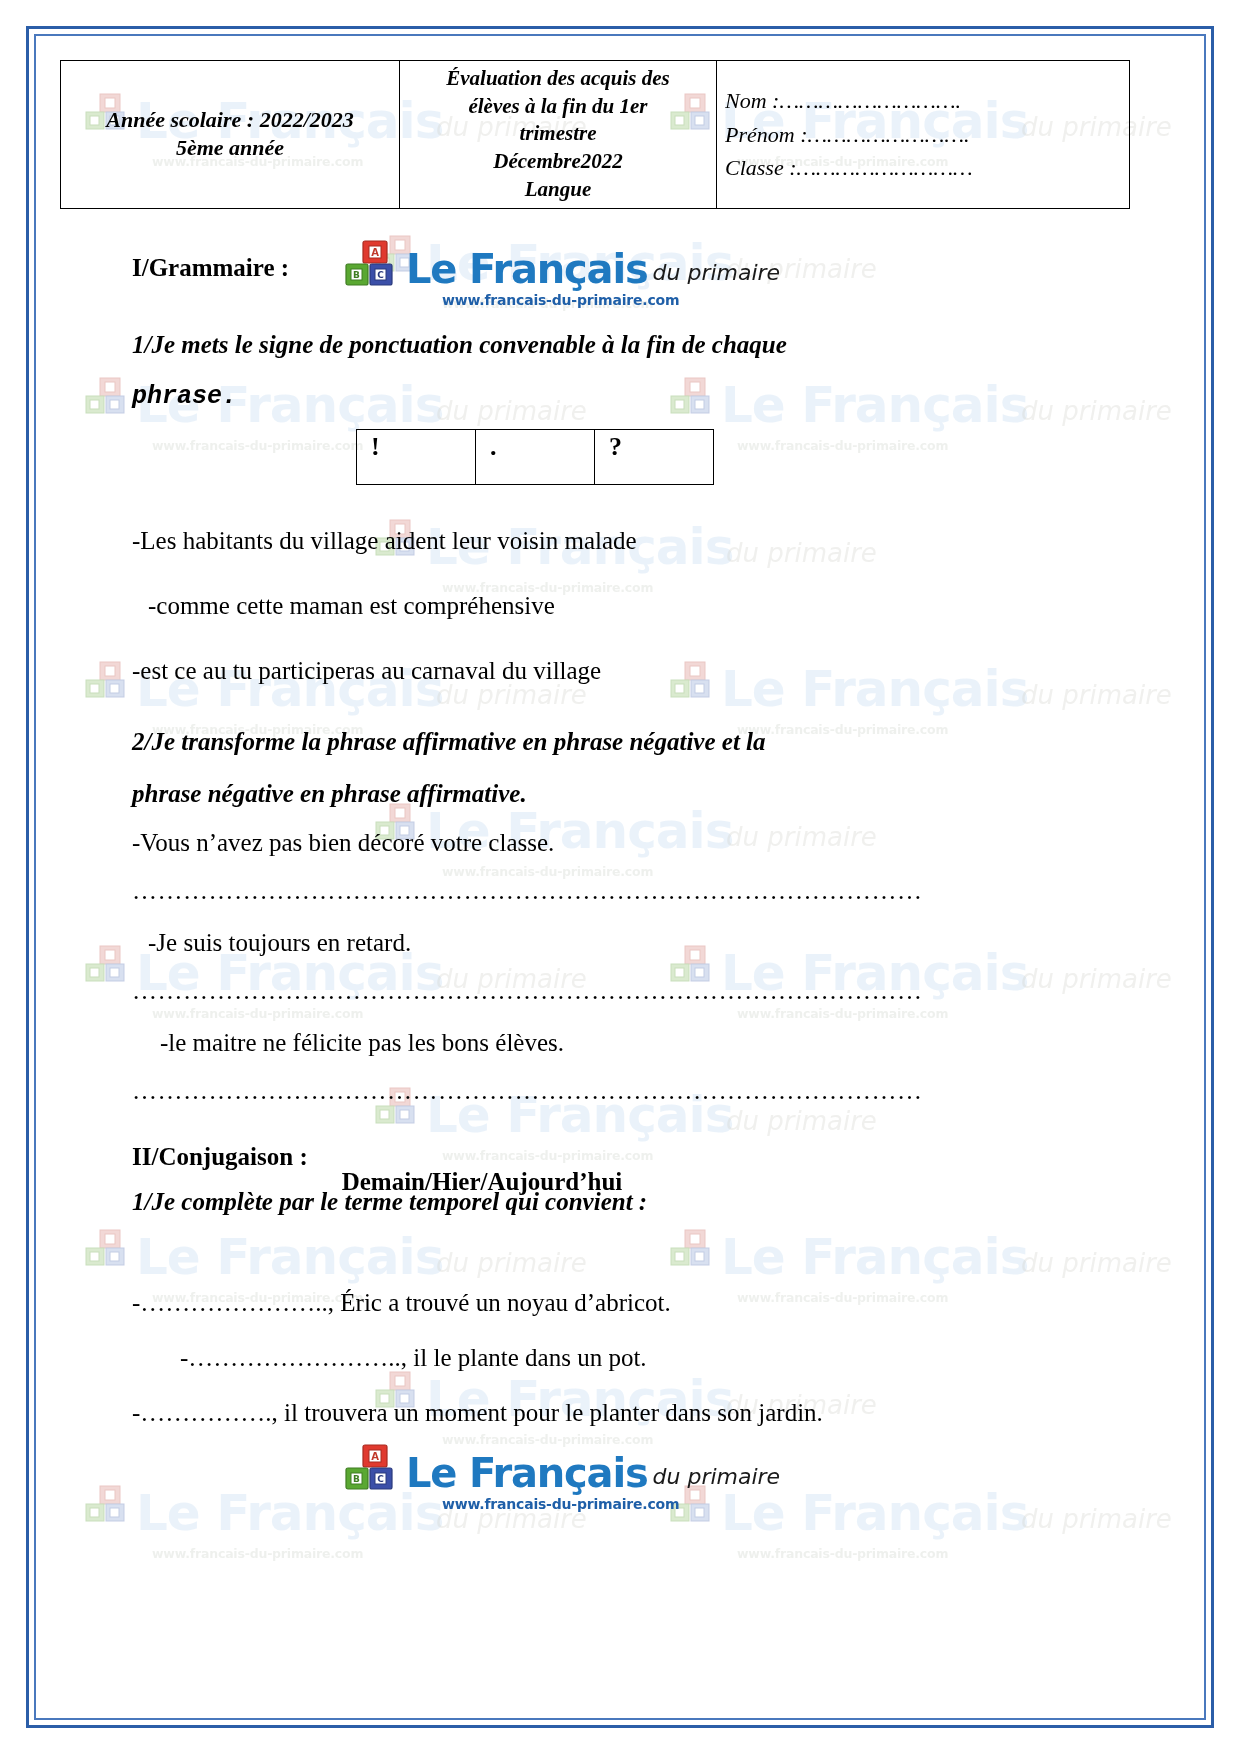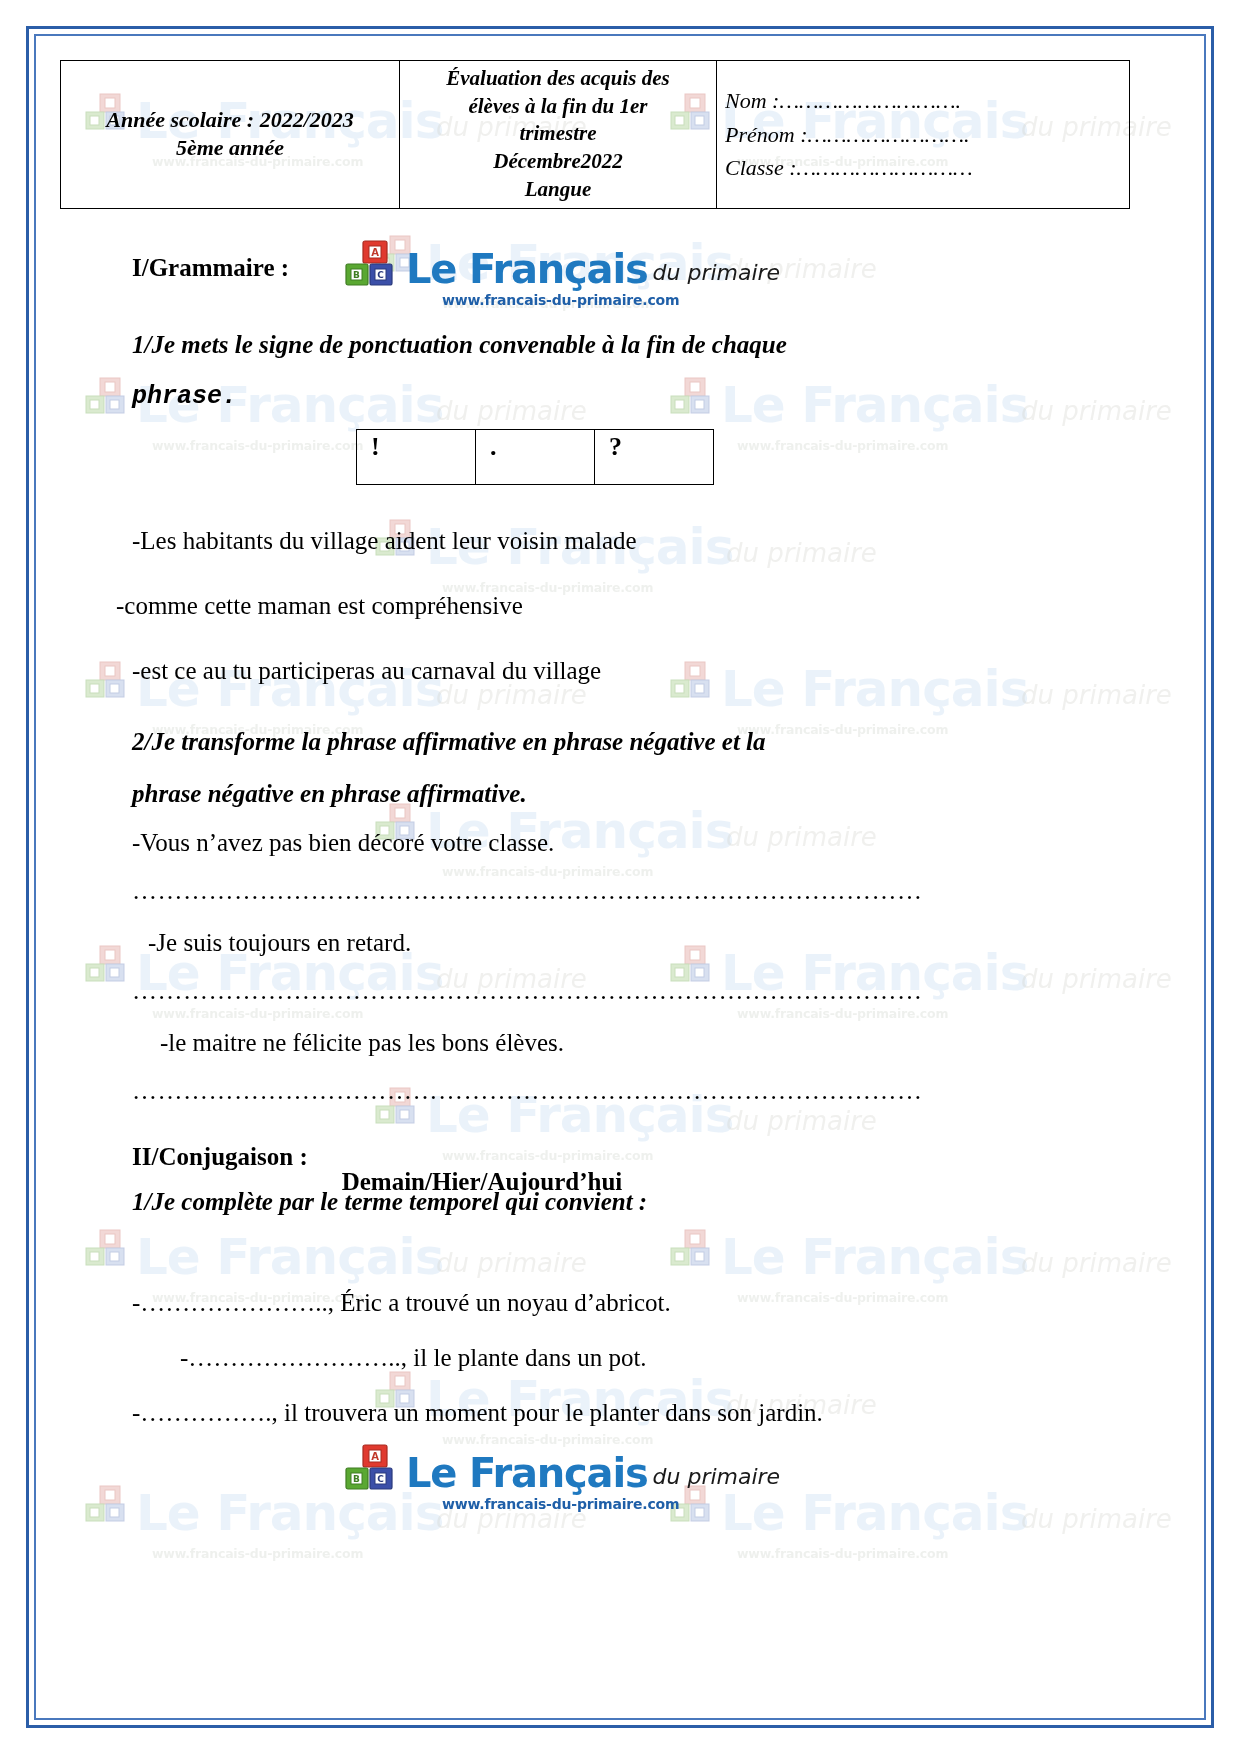--- a/index.html
+++ b/index.html
@@ -515,21 +515,21 @@
       <tbody>
           <tr>
         <td>!</td>
         <td>.</td>
         <td>?</td>
       </tr>
     </tbody>
       </table>
 
     <div class="sentence" style="left:88px; top:483px;">-Les habitants du village aident leur voisin malade</div>
-    <div class="sentence" style="left:72px; top:548px;text-align:center;">-comme cette maman est compréhensive</div>
+    <div class="sentence" style="left:104px; top:548px;text-align:center;">-comme cette maman est compréhensive</div>
     <div class="sentence" style="left:88px; top:613px;">-est ce au tu participeras au carnaval du village</div>
 
     <div class="instr" style="left:88px; top:675px; width:840px;">2/Je transforme la phrase affirmative en phrase négative et la</div>
     <div class="instr" style="left:88px; top:727px;text-align:center;">phrase négative en phrase affirmative.</div>
 
     <div class="sentence" style="left:88px; top:785px;">-Vous n’avez pas bien décoré votre classe.</div>
     <div class="dotline" style="left:88px; top:833px; width:840px;">…………………………………………………………………………………</div>
 
     <div class="sentence" style="left:104px; top:885px;">-Je suis toujours en retard.</div>
     <div class="dotline" style="left:88px; top:933px; width:840px;">…………………………………………………………………………………</div>

